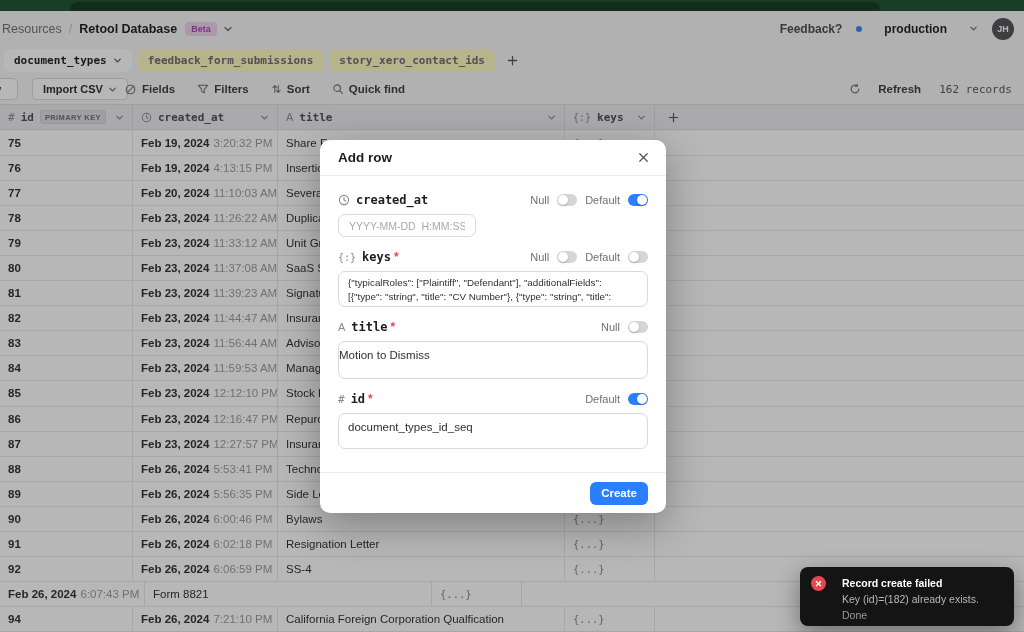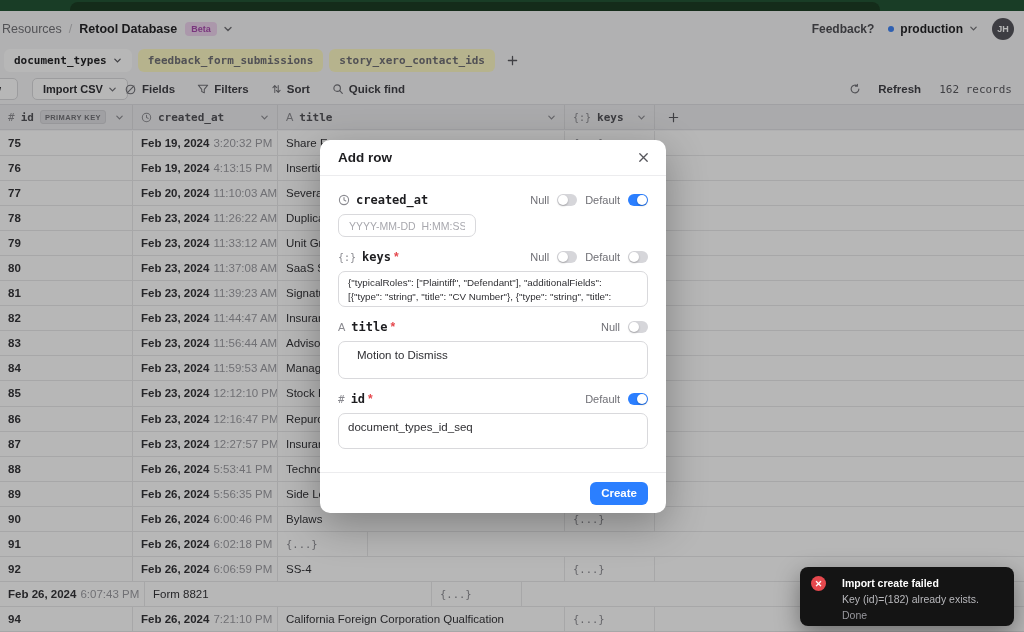--- a/index.html
+++ b/index.html
@@ -13,21 +13,21 @@
 
   
   .app-header { position:absolute; left:0; top:11px; width:1024px; height:35px; display:flex; align-items:center; padding:0 10px 0 2px; background:#f7f7f8; }
   .crumb-resources { font-size:12.5px; color:#6f6f75; }
   .crumb-sep { font-size:12.5px; color:#c0c0c4; margin:0 7px; }
   .crumb-current { font-size:12.5px; font-weight:bold; color:#1d1d20; }
   .beta-badge { margin-left:8px; font-size:9px; font-weight:bold; padding:2px 6px; border-radius:4px; background:#eed3ee; color:#a747ad; }
   .hdr-chevron { margin-left:6px; color:#6f6f75; display:flex; }
   .hdr-right { margin-left:auto; display:flex; align-items:center; gap:14px; }
   .feedback { font-size:12px; font-weight:bold; color:#4a4a50; }
-  .env-pill { display:flex; align-items:center; gap:6px; font-size:12px; font-weight:bold; color:#1d1d20; }
+  .env-pill { display:flex; align-items:center; gap:22px; font-size:12px; font-weight:bold; color:#1d1d20; }
   .env-dot { width:6px; height:6px; border-radius:50%; background:#3b82f6; }
   .avatar { width:22px; height:22px; border-radius:50%; background:#515158; color:#fff; font-size:9px; font-weight:bold; display:flex; align-items:center; justify-content:center; }
 
   
   .tabs-row { position:absolute; left:0; top:46px; width:1024px; height:28px; display:flex; align-items:center; gap:6px; padding-left:4px; }
   .db-tab { display:flex; align-items:center; gap:6px; height:23px; padding:0 10px; border-radius:6px; font-size:11px; font-weight:bold; color:#6d6d73; background:#fef9c3; font-family:"DejaVu Sans Mono", monospace; }
   .db-tab.active { background:#ffffff; color:#1d1d20; }
   .tab-plus { margin-left:6px; color:#55555b; display:flex; }
 
   
@@ -82,21 +82,21 @@
   .tg-label { font-size:11px; color:#6f6f75; }
   .switch { width:20px; height:12px; border-radius:7px; background:#d6d6da; position:relative; flex:none; }
   .switch.on { background:#2b7fff; }
   .switch .knob { position:absolute; top:1px; left:1px; width:10px; height:10px; border-radius:50%; background:#fff; box-shadow:0 1px 2px rgba(0,0,0,.25); }
   .switch.on .knob { left:auto; right:1px; }
   .inputbox { margin-top:7px; border:1px solid #d9d9dc; border-radius:7px; font-size:11.5px; color:#2f2f33; background:#fff; }
   .in-date { width:138px; height:23px; display:flex; align-items:center; padding:0 10px; }
   .in-date input { border:none; outline:none; width:100%; font-size:10.5px; color:#2f2f33; font-family:"Liberation Sans", sans-serif; background:transparent; }
   .in-date input::placeholder { color:#a8a8ae; }
   .in-json { height:36px; padding:4px 9px; font-size:9.8px; line-height:1.4; color:#2f2f33; overflow:hidden; }
-  .in-text { height:38px; padding:7px 18px; }
+  .in-text { height:38px; padding:7px 0; }
   .in-id { height:36px; padding:7px 9px; }
   .modal-foot { position:absolute; left:0; bottom:0; width:100%; height:41px; border-top:1px solid #ececee; display:flex; align-items:center; justify-content:flex-end; padding:0 18px; }
   .create-btn { background:#2b7fff; color:#fff; border:none; border-radius:6px; height:23px; padding:0 11px; font-size:11.5px; font-weight:bold; font-family:"Liberation Sans", sans-serif; }
 
   
   .toast { position:absolute; left:800px; top:567px; width:214px; height:59px; background:#141414; border-radius:8px; box-shadow:0 8px 24px rgba(0,0,0,.4); z-index:30; padding:10px 12px 0 12px; }
   .toast-icon { position:absolute; left:11px; top:9px; width:15px; height:15px; border-radius:50%; background:#e5484d; color:#fff; display:flex; align-items:center; justify-content:center; font-size:9px; font-weight:bold; }
   .toast-text { margin-left:30px; }
   .toast-title { font-size:10.5px; font-weight:bold; color:#ffffff; }
   .toast-msg { font-size:10.5px; color:#b8b8bc; margin-top:4px; }
@@ -514,20 +514,23 @@
         <div class="gcell c-fill"></div>
       </div>
       <div class="grid-row">
         <div class="gcell c-id">
           <span>91</span>
         </div>
         <div class="gcell c-date">
           <span class="dt-date">Feb 26, 2024</span>
           <span class="dt-time">6:02:18 PM</span>
         </div>
+        <div class="gcell c-title">
+          <span>Resignation Letter</span>
+        </div>
         <div class="gcell c-keys">
           <span>{...}</span>
         </div>
         <div class="gcell c-fill"></div>
       </div>
       <div class="grid-row">
         <div class="gcell c-id">
           <span>92</span>
         </div>
         <div class="gcell c-date">
@@ -662,19 +665,19 @@
 
     </div>
     <div class="modal-foot">
       <button class="create-btn">Create</button>
     </div>
   </div>
 
   <div class="toast">
     <span class="toast-icon">✕</span>
     <div class="toast-text">
-      <div class="toast-title">Import create failed</div>
+      <div class="toast-title">Record create failed</div>
       <div class="toast-msg">Key (id)=(182) already exists.</div>
       <div class="toast-done">Done</div>
     </div>
   </div>
 
 </div>
 
 </body></html>

